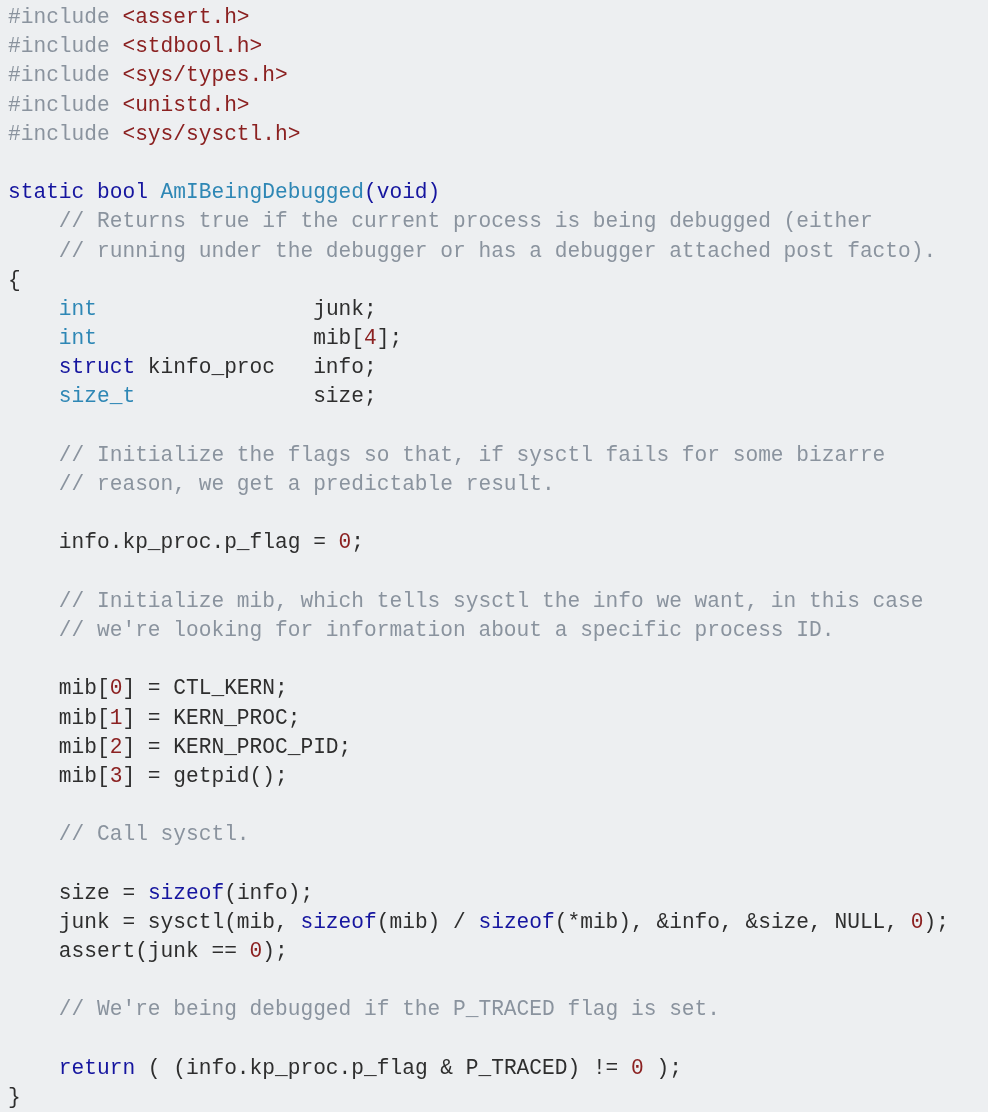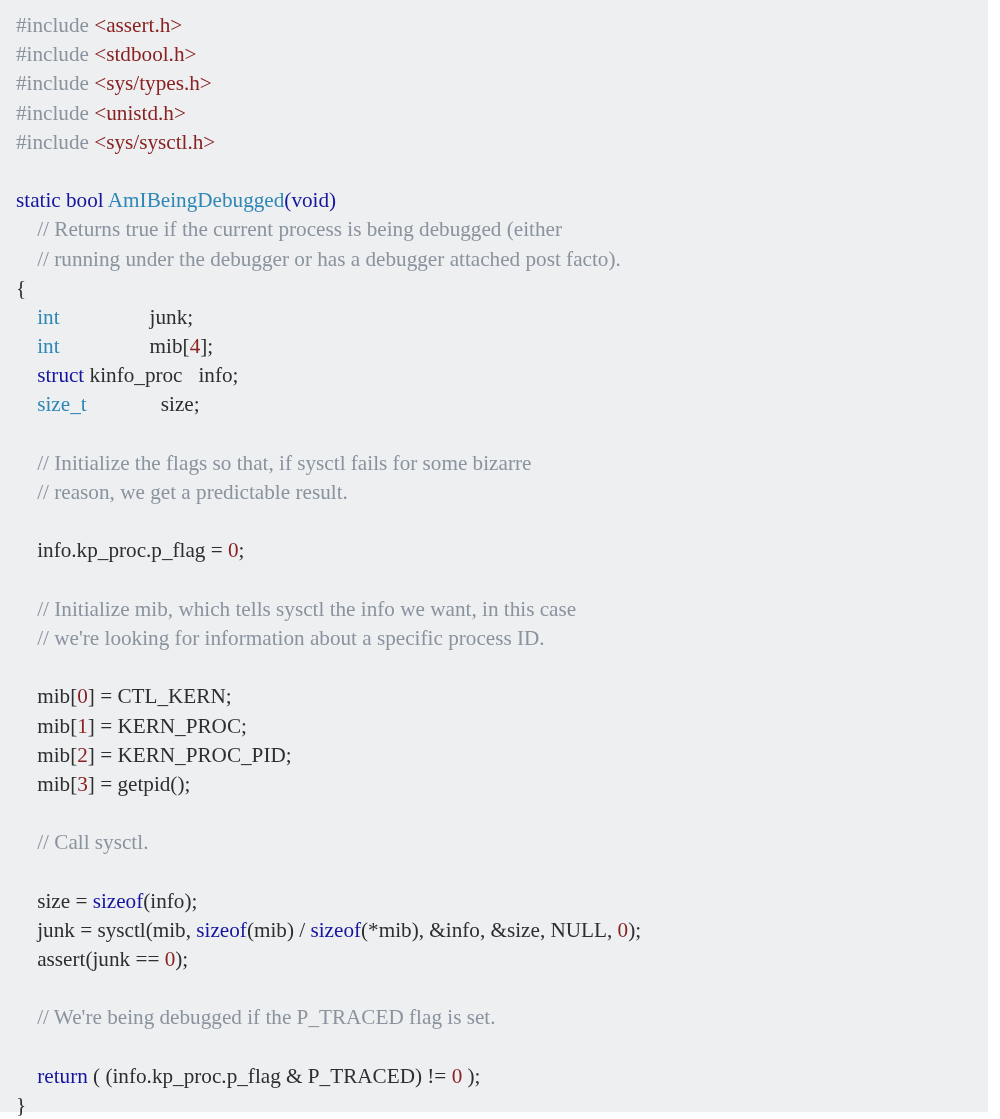--- a/index.html
+++ b/index.html
@@ -13,23 +13,23 @@
   .code-surface {
     position: absolute;
     top: 0;
     left: 0;
     width: 988px;
     height: 1112px;
     background: #edeff1;
     box-sizing: border-box;
   }
   pre.code-block {
-    margin: 8px;
+    margin: 0;
     padding: 3px 0 0 8px;
-    font-family: Liberation Serif, serif;
+    font-family: Liberation Mono, monospace;
     font-size: 21.2px;
     line-height: 29.2px;
     white-space: pre;
     color: #2e2e2e;
   }
   .code-line {
     height: 29.2px;
     white-space: pre;
   }
   .tok { white-space: pre; }

